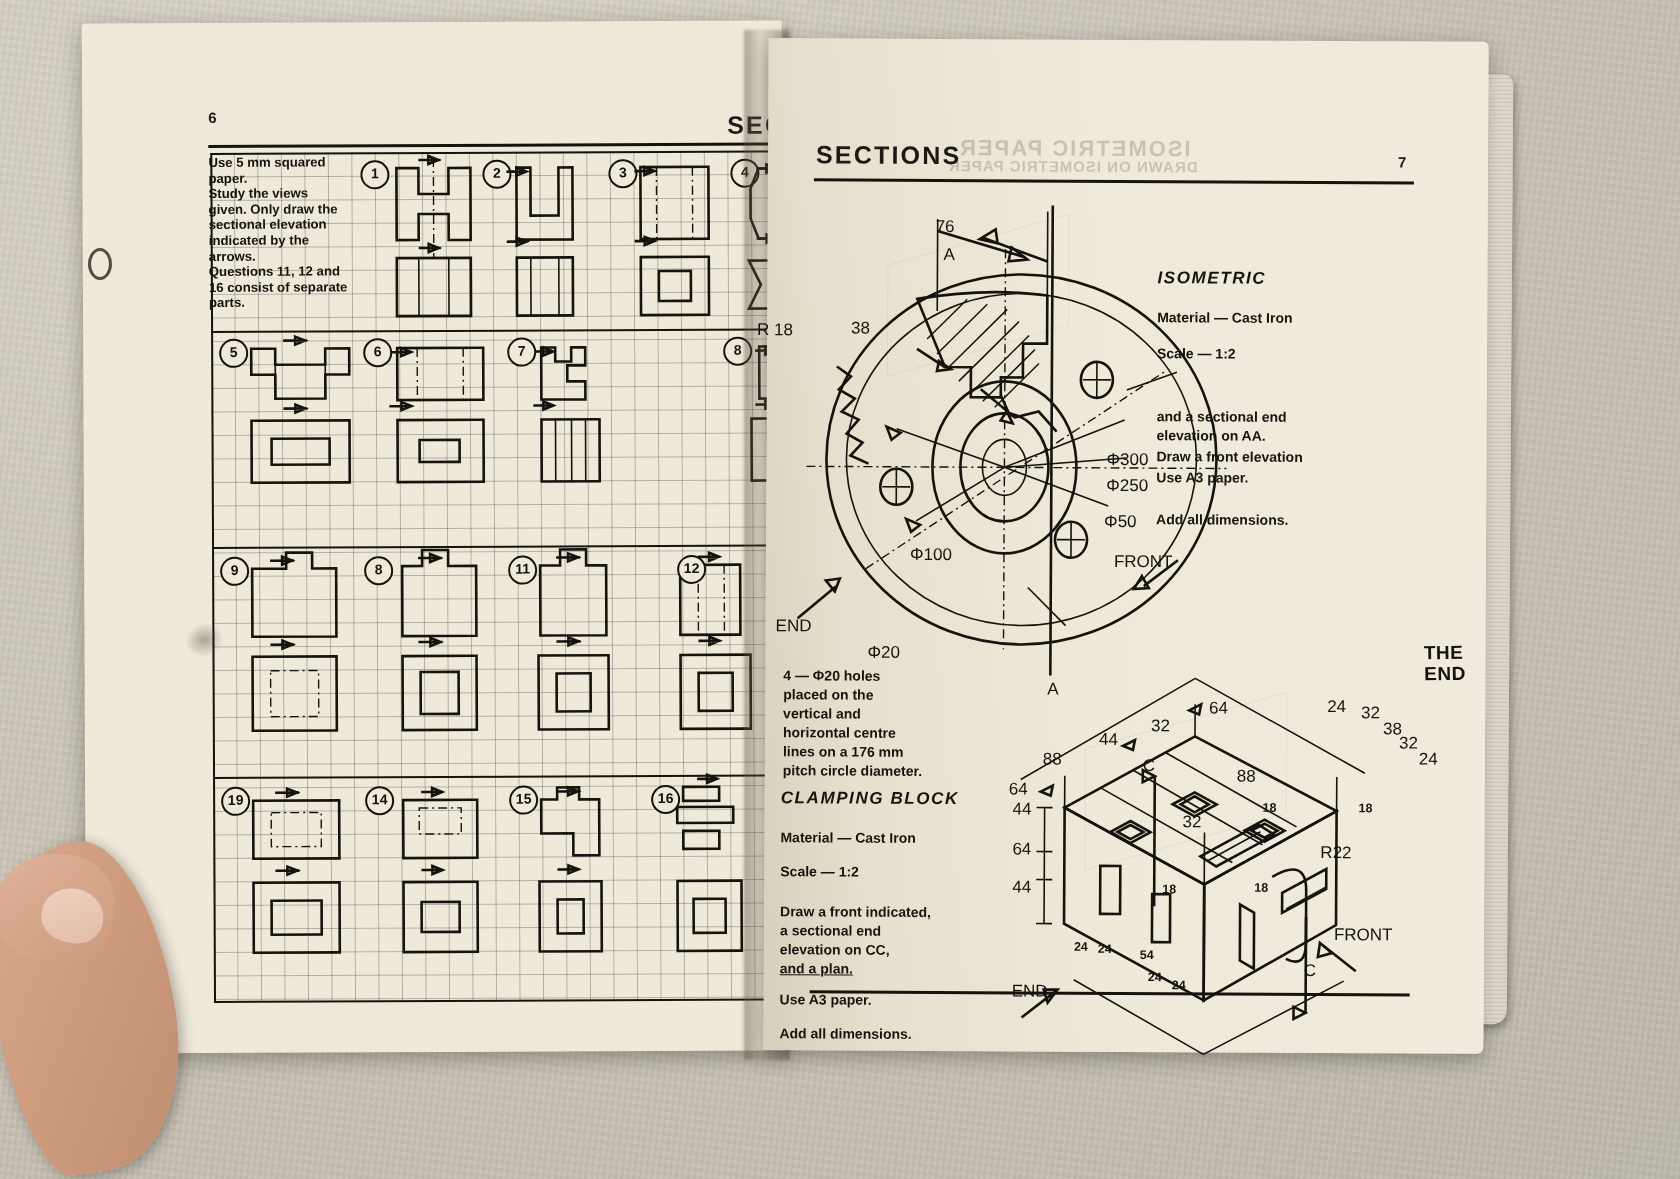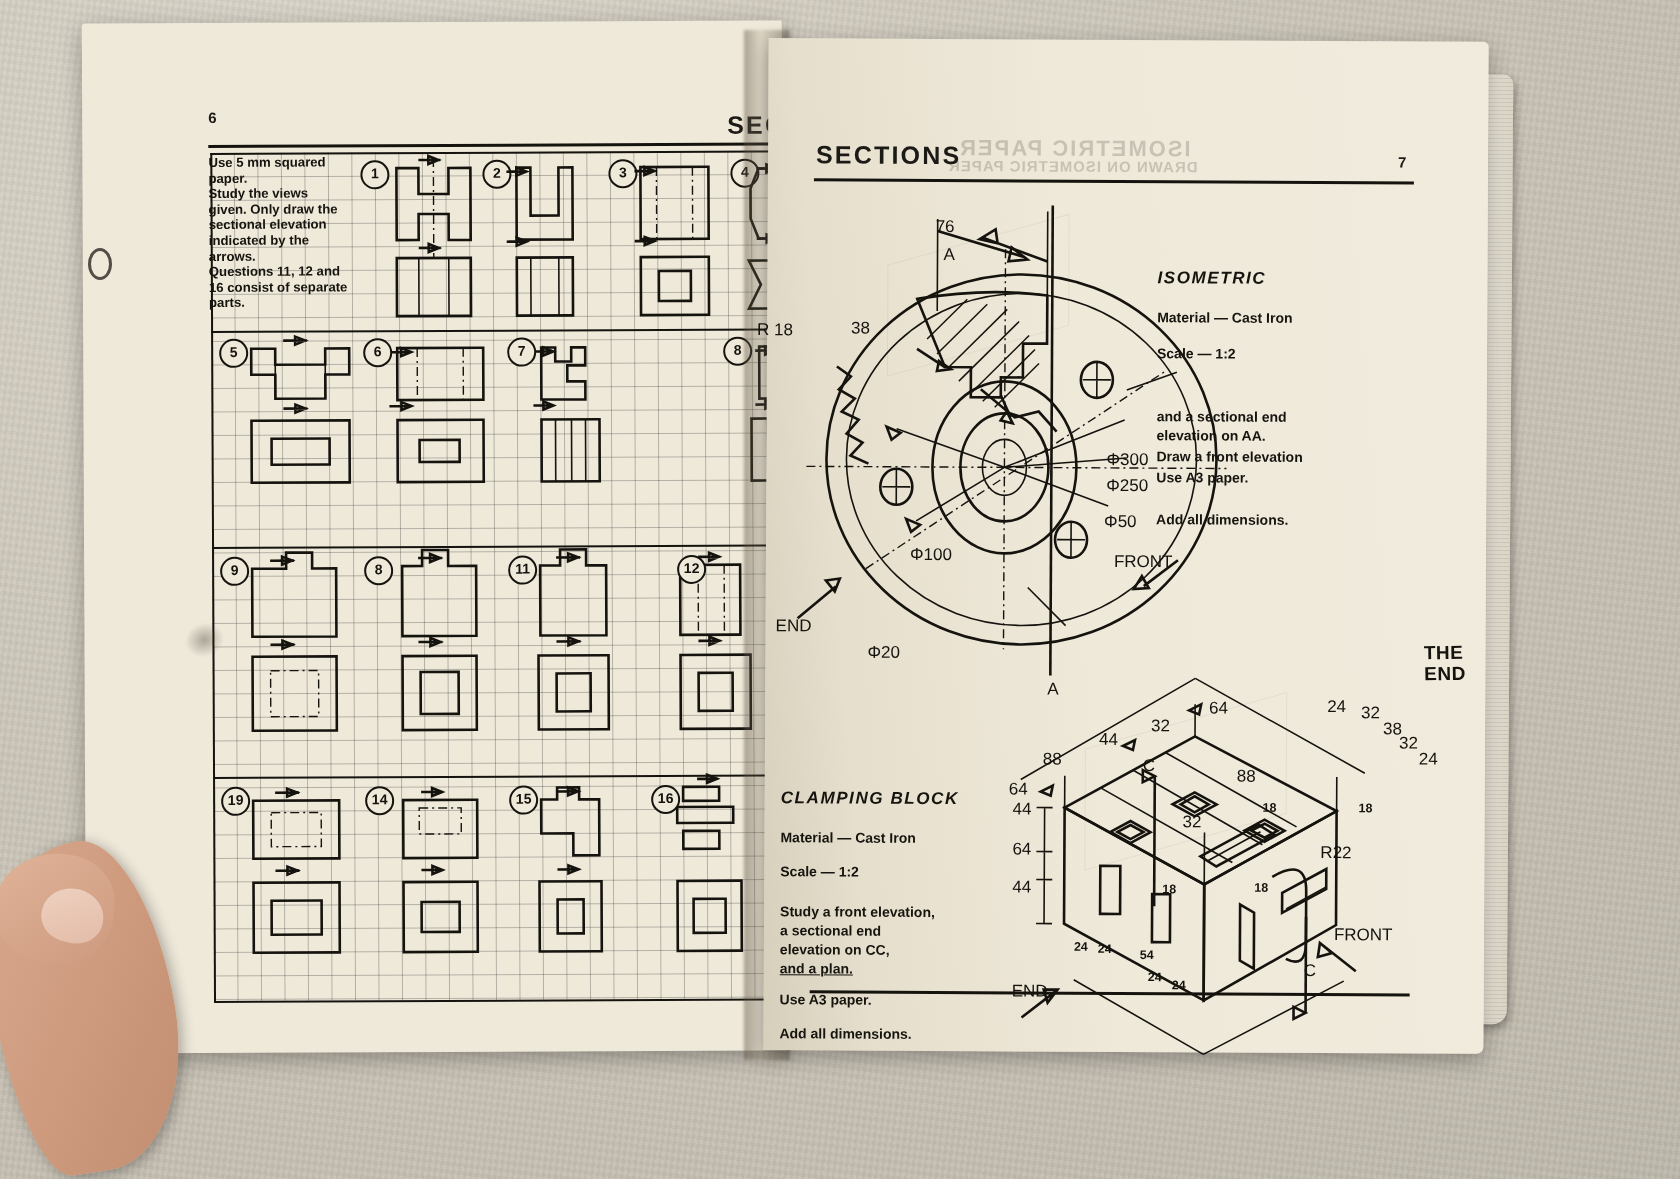--- a/index.html
+++ b/index.html
@@ -370,25 +370,33 @@
 
       <div class="ritalic" style="left:390px;top:228px;">ISOMETRIC</div>
       <div class="rtext" style="left:390px;top:268px;">Material — Cast Iron</div>
       <div class="rtext" style="left:390px;top:304px;">Scale — 1:2</div>
       <div class="rtext" style="left:390px;top:360px;margin-top:47px;">Draw a front elevation</div>
       <div class="rtext" style="left:390px;top:367px;text-align:right;">and a sectional end</div>
       <div class="rtext" style="left:390px;top:386px;">elevation on AA.</div>
       <div class="rtext" style="left:390px;top:428px;">Use A3 paper.</div>
       <div class="rtext" style="left:390px;top:470px;">Add all dimensions.</div>
 
+      <div class="rtext" style="left:18px;top:628px;">
+        <div>4 — Φ20 holes</div>
+        <div>placed on the</div>
+        <div>vertical and</div>
+        <div>horizontal centre</div>
+        <div>lines on a 176 mm</div>
+        <div>pitch circle diameter.</div>
+      </div>
 
       <div class="ritalic" style="left:16px;top:750px;">CLAMPING BLOCK</div>
       <div class="rtext" style="left:16px;top:790px;">Material — Cast Iron</div>
       <div class="rtext" style="left:16px;top:824px;">Scale      — 1:2</div>
-      <div class="rtext" style="left:16px;top:864px;">Study a front elevation,</div>
+      <div class="rtext" style="left:16px;top:864px;">Draw a front indicated,</div>
       <div class="rtext" style="left:16px;top:883px;">a sectional end</div>
       <div class="rtext" style="left:16px;top:902px;">elevation on CC,</div>
       <div class="rtext" style="left:16px;top:921px;text-decoration:underline;">and a plan.</div>
 
       <svg width="560" height="360" style="left:240px;top:640px;">
 
         <path class="st0" d="M60 128 L190 56 L332 130 L200 204 z"></path>
 
         <path class="st0" d="M60 128 L60 244 L200 320 L200 204 z"></path>
 

